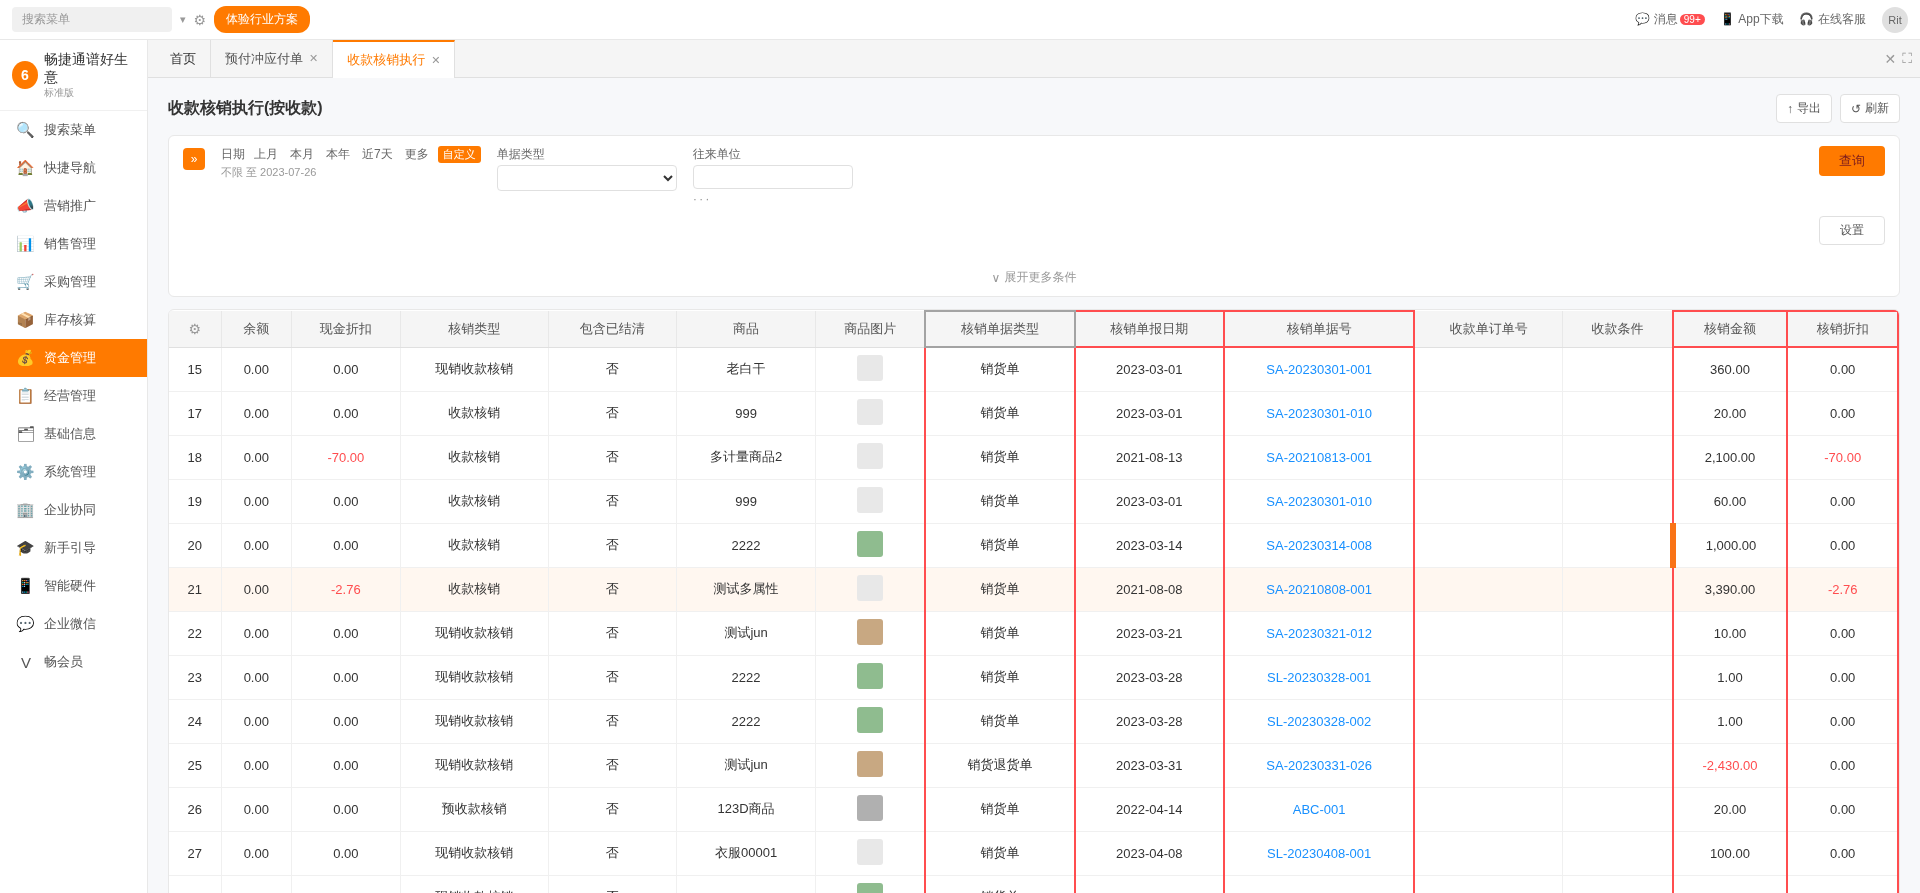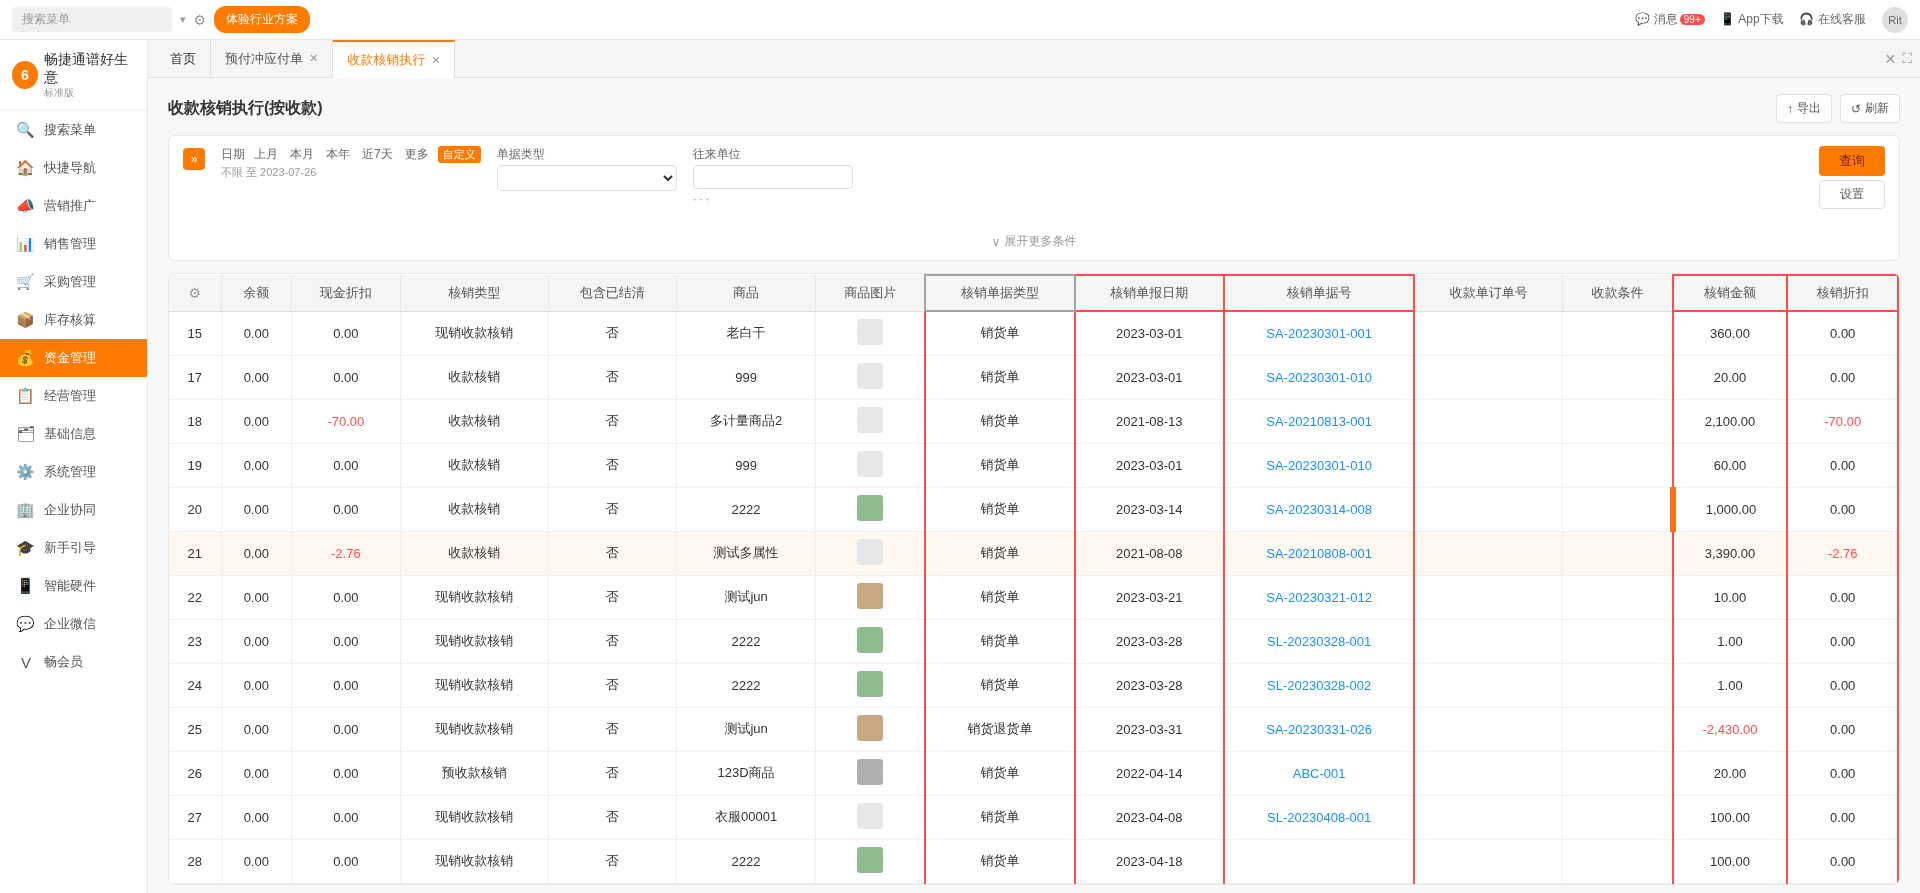--- a/index.html
+++ b/index.html
@@ -197,20 +197,21 @@
       cursor: pointer;
     }
     .set-btn {
       border: 1px solid #e0e0e0;
       background: #fff;
       border-radius: 4px;
       padding: 5px 14px;
       font-size: 12px;
       color: #555;
       cursor: pointer;
+      margin-top: 36px;
     }
     .expand-more {
       display: flex;
       align-items: center;
       gap: 4px;
       color: #999;
       font-size: 12px;
       cursor: pointer;
       margin: 4px auto 0;
     }

